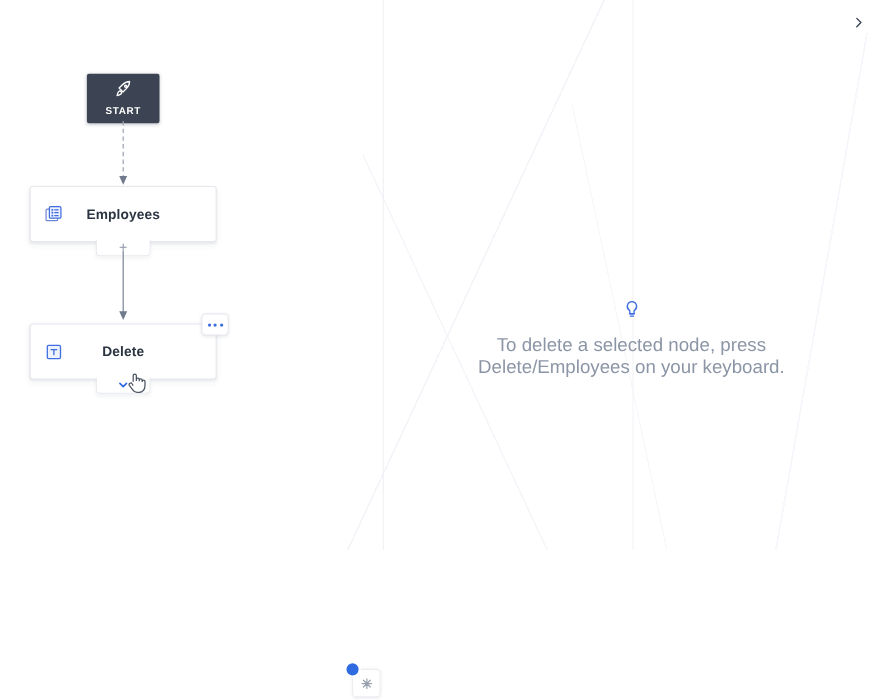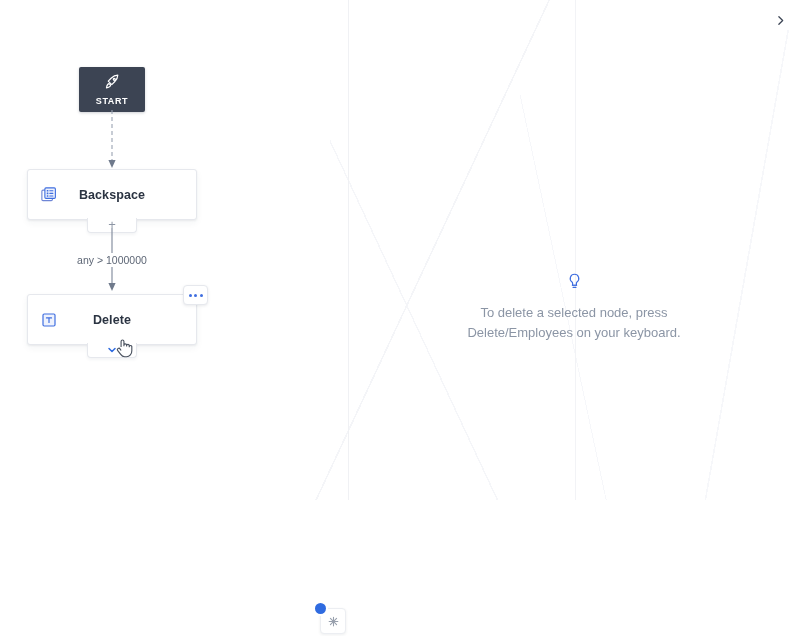--- a/index.html
+++ b/index.html
@@ -212,21 +212,21 @@
     position: absolute;
     left: 0; right: 0;
     top: 272px;
     display: flex;
     flex-direction: column;
     align-items: center;
     gap: 9px;
   }
   .hint-text {
     text-align: center;
-    font-size: 13px;
+    font-size: 17px;
     line-height: 20px;
     color: #8b95a5;
     max-width: 300px;
   }
 
   
   .fit-btn {
     position: absolute;
     left: 320px;
     top: 608px;
@@ -284,32 +284,31 @@
           <rect x="2.5" y="5.5" width="14" height="14" rx="1.5" fill="#ffffff" stroke="#6f86d6" stroke-width="1.5"></rect>
           <rect x="6.5" y="2.5" width="14" height="14" rx="1.5" fill="#eef2fd" stroke="#3f6ee0" stroke-width="1.5"></rect>
           <rect x="9" y="5.2" width="2.2" height="2.2" rx=".4" fill="#3f6ee0"></rect>
           <rect x="12.3" y="5.6" width="5.6" height="1.4" rx=".7" fill="#3f6ee0"></rect>
           <rect x="9" y="8.7" width="2.2" height="2.2" rx=".4" fill="#3f6ee0"></rect>
           <rect x="12.3" y="9.1" width="5.6" height="1.4" rx=".7" fill="#3f6ee0"></rect>
           <rect x="9" y="12.2" width="2.2" height="2.2" rx=".4" fill="#3f6ee0"></rect>
           <rect x="12.3" y="12.6" width="5.6" height="1.4" rx=".7" fill="#3f6ee0"></rect>
         </svg>
       </span>
-      <span class="node-title">Backspace</span>
+      <span class="node-title">Employees</span>
       <div class="node-tab">
         <span class="plus-glyph">+</span>
       </div>
     </div>
 
     <svg class="conn" style="left:104px; top:228px;" width="20" height="66">
       <line x1="8" y1="0" x2="8" y2="56" stroke="#7c8698" stroke-width="1.1"></line>
       <path d="M8 63 L4.4 55 L11.6 55 Z" fill="#6f7a8c"></path>
     </svg>
 
-    <div class="edge-label">any &gt; 1000000</div>
 
     <div class="node" style="left:27px; top:294px;">
       <span class="node-icon">
         <svg width="18" height="18" viewBox="0 0 24 24" fill="none">
           <rect x="4" y="4" width="16" height="16" rx="1.6" fill="#eef2fd" stroke="#3f6ee0" stroke-width="1.6"></rect>
           <path d="M8.6 9.2h6.8M12 9.2v6" stroke="#3f6ee0" stroke-width="1.6" stroke-linecap="round"></path>
         </svg>
       </span>
       <span class="node-title">Delete</span>
       <div class="node-tab">

